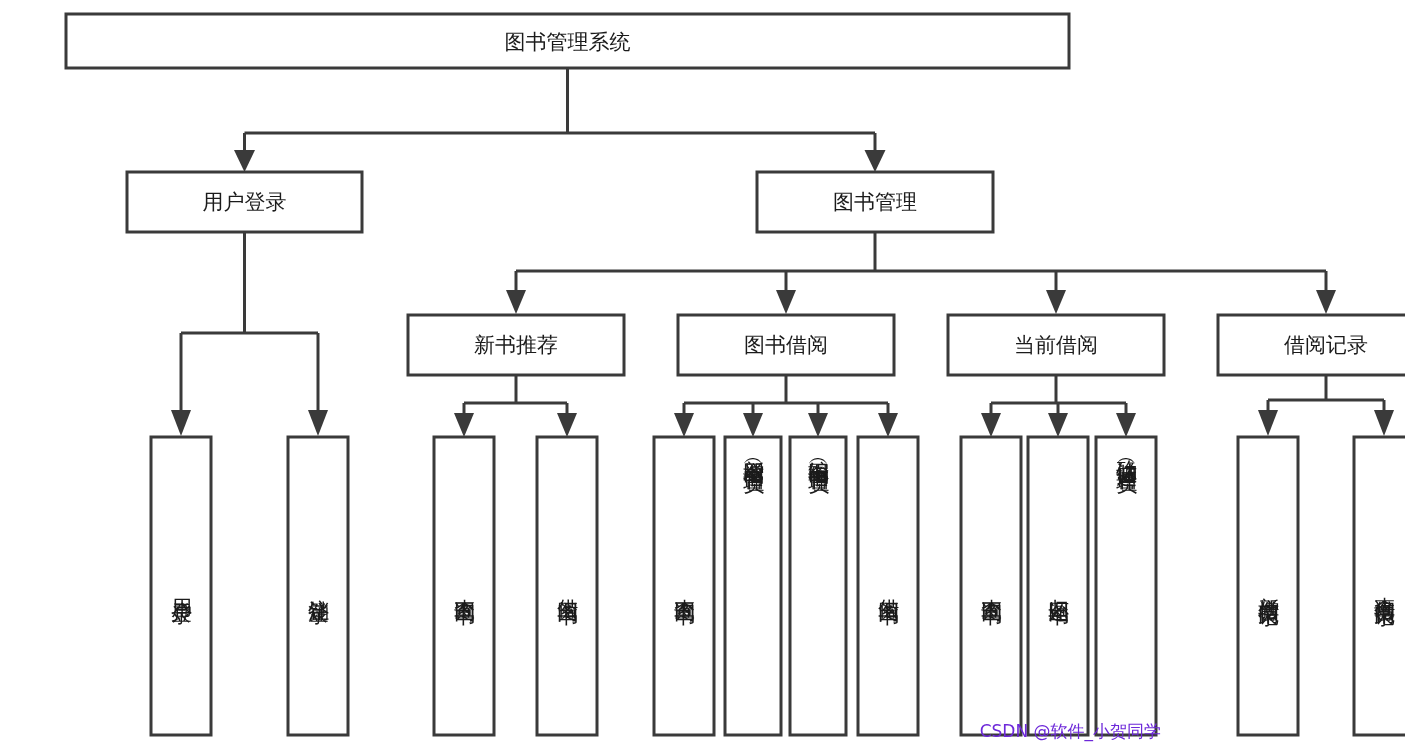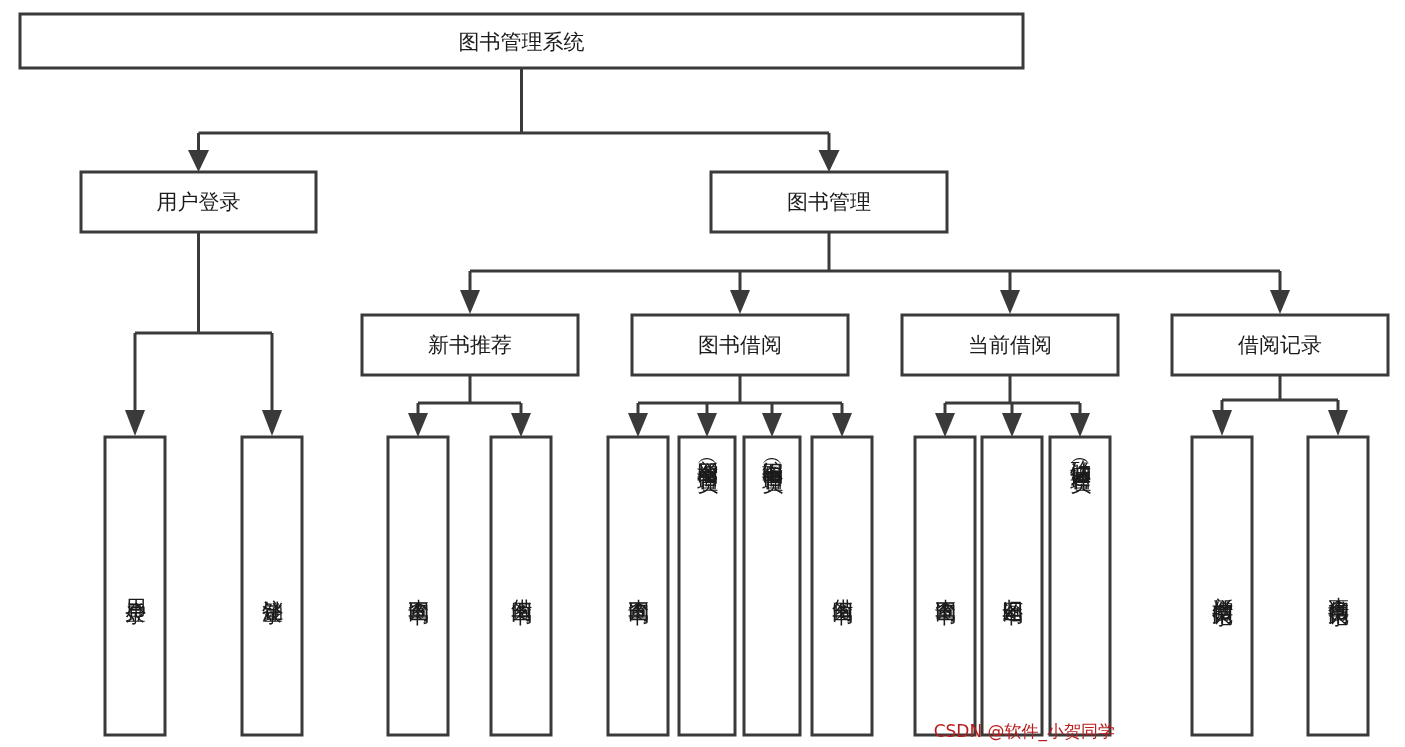--- a/index.html
+++ b/index.html
@@ -12,20 +12,21 @@
     width: 1405px;
     height: 747px;
     font-family: "DejaVu Sans", "Liberation Sans", sans-serif;
     overflow: hidden;
     position: relative;
   }
   #diagram-root {
     position: relative;
     width: 1123px;
     height: 747px;
+    margin-left: 46px;
   }
   svg#flow-svg {
     position: absolute;
     top: 0;
     left: 0;
     width: 1405px;
     height: 747px;
     display: block;
   }
   .node-box {
@@ -67,21 +68,21 @@
     letter-spacing: 2px;
     white-space: nowrap;
     text-align: center;
   }
   #watermark {
     position: absolute;
     right: 8px;
     bottom: 4px;
     font-family: "DejaVu Sans", "Liberation Sans", sans-serif;
     font-size: 17px;
-    color: #b91c1c;
+    color: #6d28d9;
     white-space: nowrap;
     user-select: none;
   }
 </style>
 </head>
 <body>
 
 <div id="diagram-root">
 
   <svg id="flow-svg" viewBox="0 0 1405 747">

